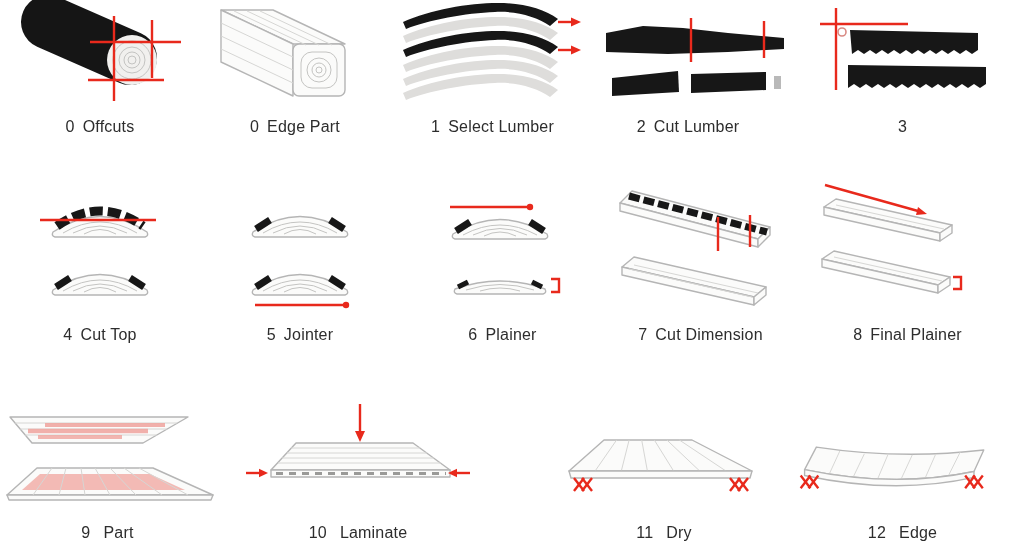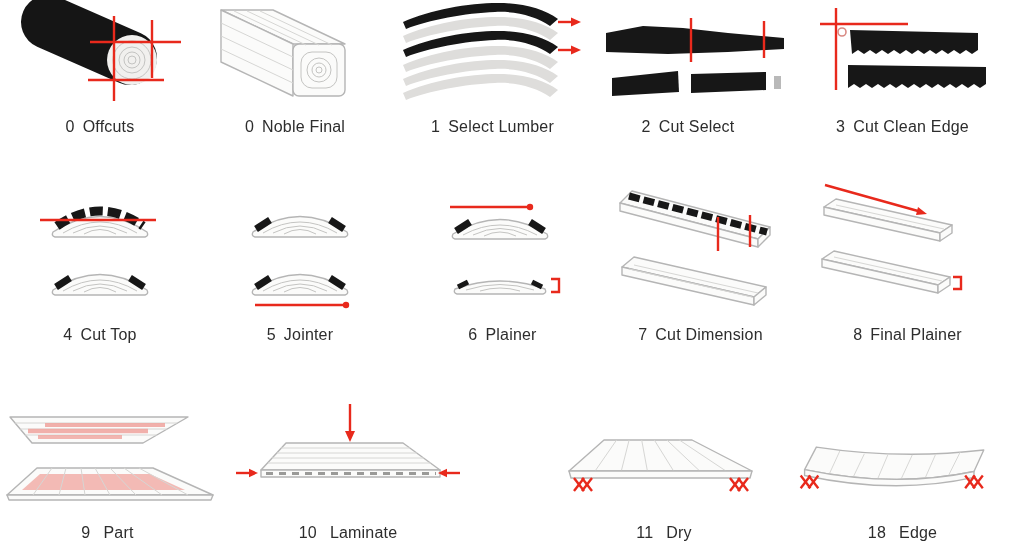--- a/index.html
+++ b/index.html
@@ -63,21 +63,21 @@
         <line class="grain" x1="16" y1="36" x2="88" y2="70"></line>
         <line class="grain" x1="16" y1="49" x2="88" y2="83"></line>
         <rect class="ring" x="96" y="52" width="36" height="36" rx="11"></rect>
         <circle class="ring" cx="114" cy="70" r="12"></circle>
         <circle class="ring" cx="114" cy="70" r="7"></circle>
         <circle class="ring" cx="114" cy="70" r="3"></circle>
       </svg>
     </div>
     <figcaption class="label">
       <span>0</span>
-      <span>Noble Final</span>
+      <span>Edge Part</span>
     </figcaption>
   </figure>
 
   <figure class="cell" style="left:390px;top:4;width:205px;height:137px">
     <div class="icon">
       <svg width="185" height="112" viewBox="0 0 185 112">
         <defs>
           <path id="offcut" d="M3,22 C30,10 68,3 98,3 C123,3 144,9 158,19 L150,26 C136,16 115,11 95,12 C66,13 28,20 6,29 Z"></path>
         </defs>
         <use href="#offcut" y="0" fill="#171717"></use>
@@ -104,37 +104,36 @@
         <polygon class="ink" points="18,33 55,26 95,28 140,33 196,38 196,49 140,52 80,54 18,52"></polygon>
         <polygon class="ink" points="24,78 90,71 91,92 24,96"></polygon>
         <polygon class="ink" points="103,74 178,72 178,90 103,93"></polygon>
         <rect x="186" y="76" width="7" height="13" fill="#b9b9b9"></rect>
         <line class="red" x1="103" y1="18" x2="103" y2="62"></line>
         <line class="red" x1="176" y1="21" x2="176" y2="58"></line>
       </svg>
     </div>
     <figcaption class="label">
       <span>2</span>
-      <span>Cut Select</span>
+      <span>Cut Lumber</span>
     </figcaption>
   </figure>
 
   <figure class="cell" style="left:795px;top:4;width:215px;height:137px">
     <div class="icon">
       <svg width="205" height="112" viewBox="0 0 205 112">
         <line class="red" x1="36" y1="8" x2="36" y2="90"></line>
         <line class="red" x1="20" y1="24" x2="108" y2="24"></line>
         <circle cx="42" cy="32" r="4" fill="none" stroke="#d98a84" stroke-width="1.6"></circle>
         <path class="ink" d="M50,30 L178,33 L178,50 L172,54 L166,50 L160,54 L154,50 L148,54 L142,50 L136,54 L130,50 L124,54 L118,50 L112,54 L106,50 L100,54 L94,50 L88,54 L82,50 L76,54 L70,50 L64,54 L58,50 L52,54 Z"></path>
         <path class="ink" d="M48,65 L186,67 L186,84 L180,88 L174,84 L168,88 L162,84 L156,88 L150,84 L144,88 L138,84 L132,88 L126,84 L120,88 L114,84 L108,88 L102,84 L96,88 L90,84 L84,88 L78,84 L72,88 L66,84 L60,88 L54,84 L48,88 Z"></path>
       </svg>
     </div>
     <figcaption class="label">
       <span>3</span>
-      <span>Cut Clean Edge</span>
     </figcaption>
   </figure>
 
   <figure class="cell" style="left:0;top:175px;width:200px;height:170px">
     <div class="icon">
       <svg width="200" height="135" viewBox="0 0 200 135">
         <path class="outl" d="M53,57 Q100,26 147,57 Q149,61 145,62 L55,62 Q51,61 53,57 Z"></path>
         <path class="ring" d="M63,58 Q100,36 137,58"></path>
         <path class="ring" d="M73,58 Q100,44 127,58"></path>
         <path class="ring" d="M84,59 Q100,50 116,59"></path>
@@ -269,21 +268,21 @@
         <line class="grain" x1="124" y1="78" x2="162" y2="105"></line>
         <line class="grain" x1="139" y1="78" x2="188" y2="105"></line>
       </svg>
     </div>
     <figcaption class="label wide">
       <span>9</span>
       <span>Part</span>
     </figcaption>
   </figure>
 
-  <figure class="cell" style="left:228px;top:390px;width:240px;height:153px">
+  <figure class="cell" style="left:238px;top:390px;width:240px;height:153px">
     <div class="icon">
       <svg width="240" height="120" viewBox="0 0 240 120">
         <polygon class="outl" points="58,53 175,53 212,80 33,80"></polygon>
         <line class="grain" x1="53" y1="58" x2="182" y2="58"></line>
         <line class="grain" x1="49" y1="63" x2="189" y2="63"></line>
         <line class="grain" x1="44" y1="68" x2="196" y2="68"></line>
         <line class="grain" x1="40" y1="73" x2="203" y2="73"></line>
         <polygon class="outl" points="33,80 212,80 212,87 33,87" fill="#f3f3f2"></polygon>
         <line x1="38" y1="83.5" x2="208" y2="83.5" stroke="#9a9a98" stroke-width="3" stroke-dasharray="7 6"></line>
         <line class="red" x1="122" y1="14" x2="122" y2="42"></line>
@@ -350,18 +349,18 @@
         </g>
         <g class="red" stroke-width="1.6">
           <line x1="184" y1="86" x2="194" y2="99"></line>
             <line x1="194" y1="86" x2="184" y2="99"></line>
           <line x1="192" y1="86" x2="202" y2="99"></line>
             <line x1="202" y1="86" x2="192" y2="99"></line>
         </g>
       </svg>
     </div>
     <figcaption class="label wide">
-      <span>18</span>
+      <span>12</span>
       <span>Edge</span>
     </figcaption>
   </figure>
 
 </div>
 
 </body></html>

